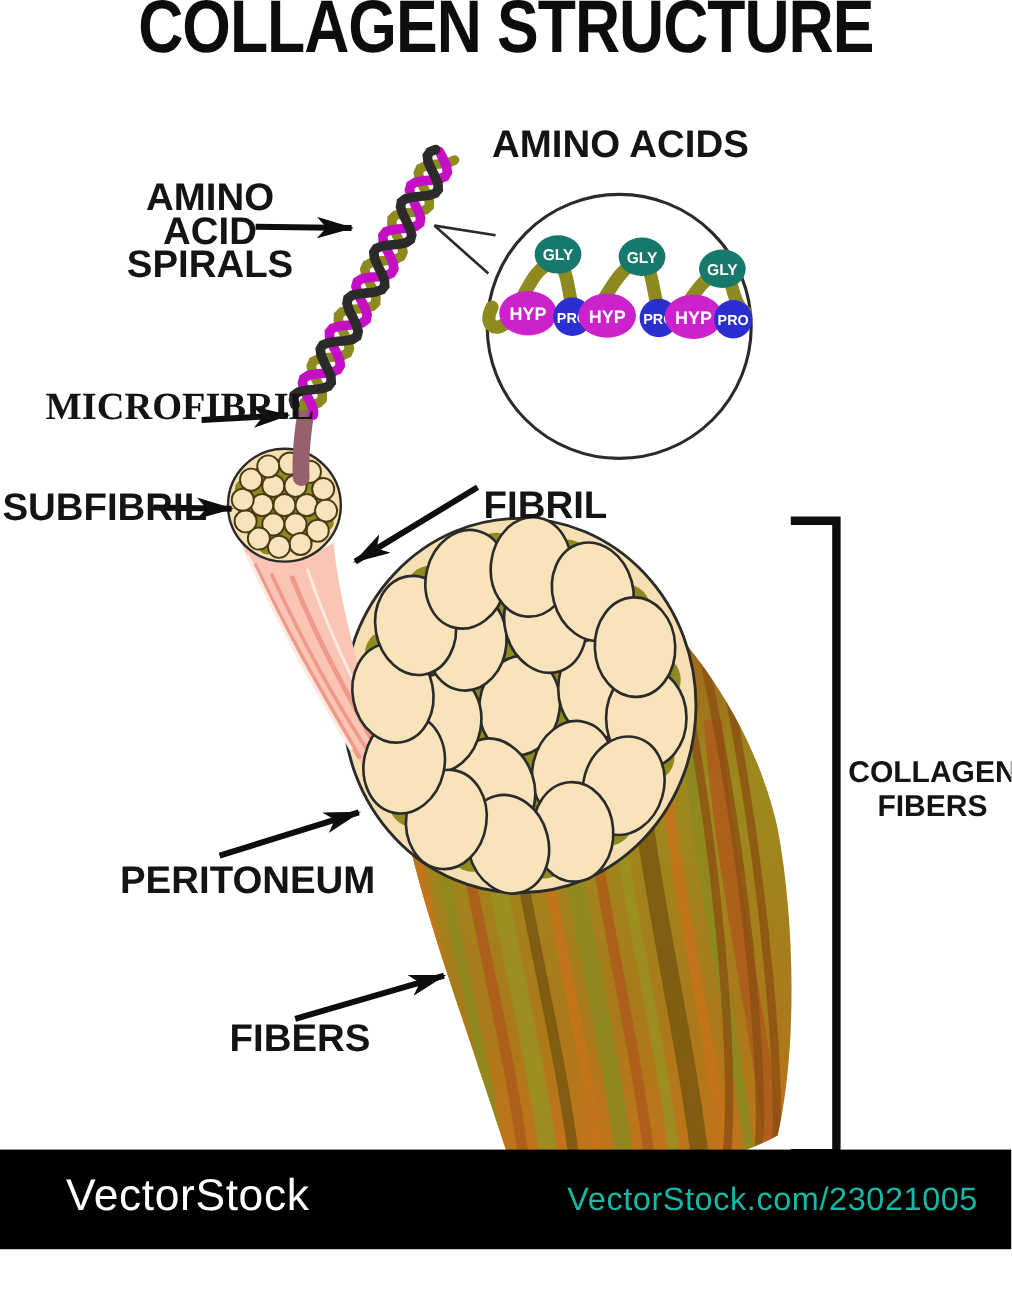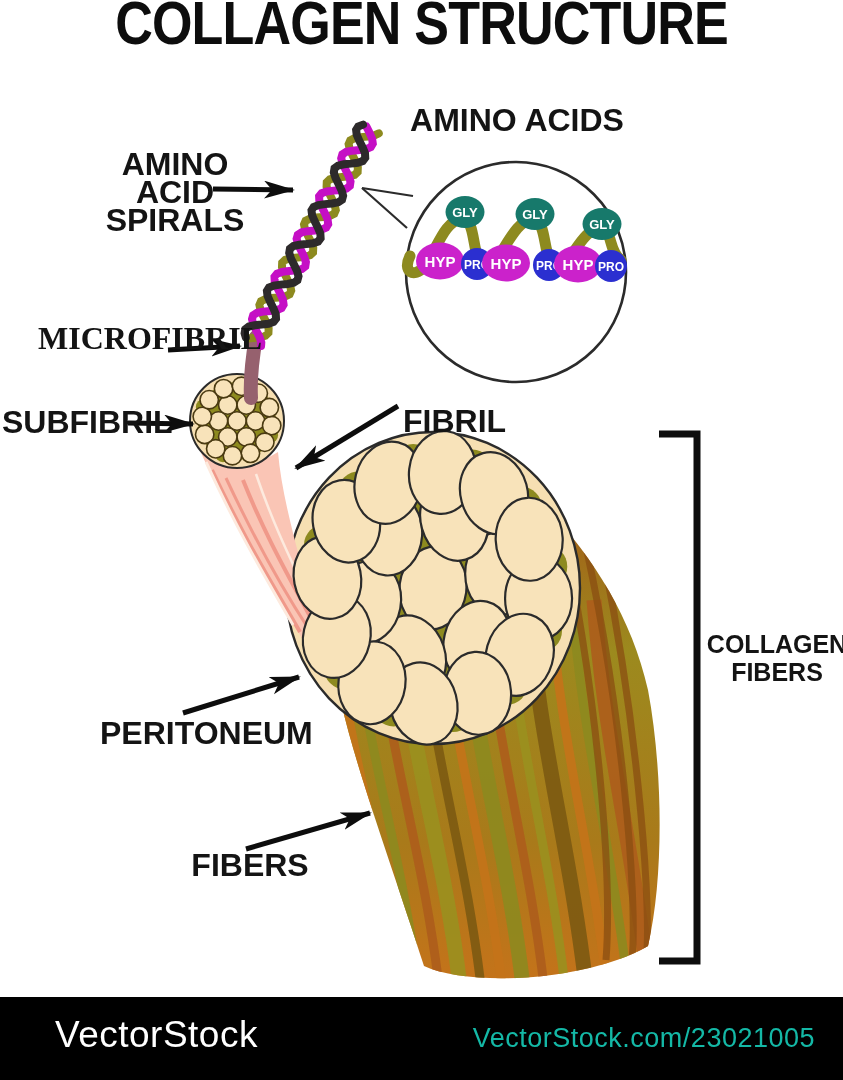--- a/index.html
+++ b/index.html
@@ -4,21 +4,21 @@
 <style>
   html,body{margin:0;padding:0;background:#fff;}
   #canvas{position:relative;width:843px;height:1080px;background:#ffffff;overflow:hidden;
           font-family:"Liberation Sans", sans-serif;}
   #art{position:absolute;left:0;top:0;}
   .title{position:absolute;left:0;top:-8px;width:843px;text-align:center;
          font-size:62px;line-height:62px;font-weight:bold;color:#0d0d0d;
          letter-spacing:-1px;transform:scaleX(0.84);transform-origin:center top;white-space:nowrap;}
   .lbl{position:absolute;font-weight:bold;color:#141414;font-size:32px;line-height:28px;white-space:nowrap;}
   .lbl.center{text-align:center;}
-  .footer{position:absolute;left:0;top:997px;width:843px;height:83px;background:#000;text-align:right;}
+  .footer{position:absolute;left:0;top:958px;width:843px;height:83px;background:#000;text-align:right;}
   .brand{position:absolute;left:55px;top:17px;color:#fff;font-size:37px;font-weight:normal;
          letter-spacing:0.5px;}
   .credit{position:absolute;right:28px;top:26px;color:#14b8a6;font-size:27px;letter-spacing:0.5px;}
   svg text.bead{fill:#fff;font-family:"Liberation Sans",sans-serif;font-weight:bold;text-anchor:middle;}
 </style>
 </head>
 <body>
 
 <div id="canvas">
 

